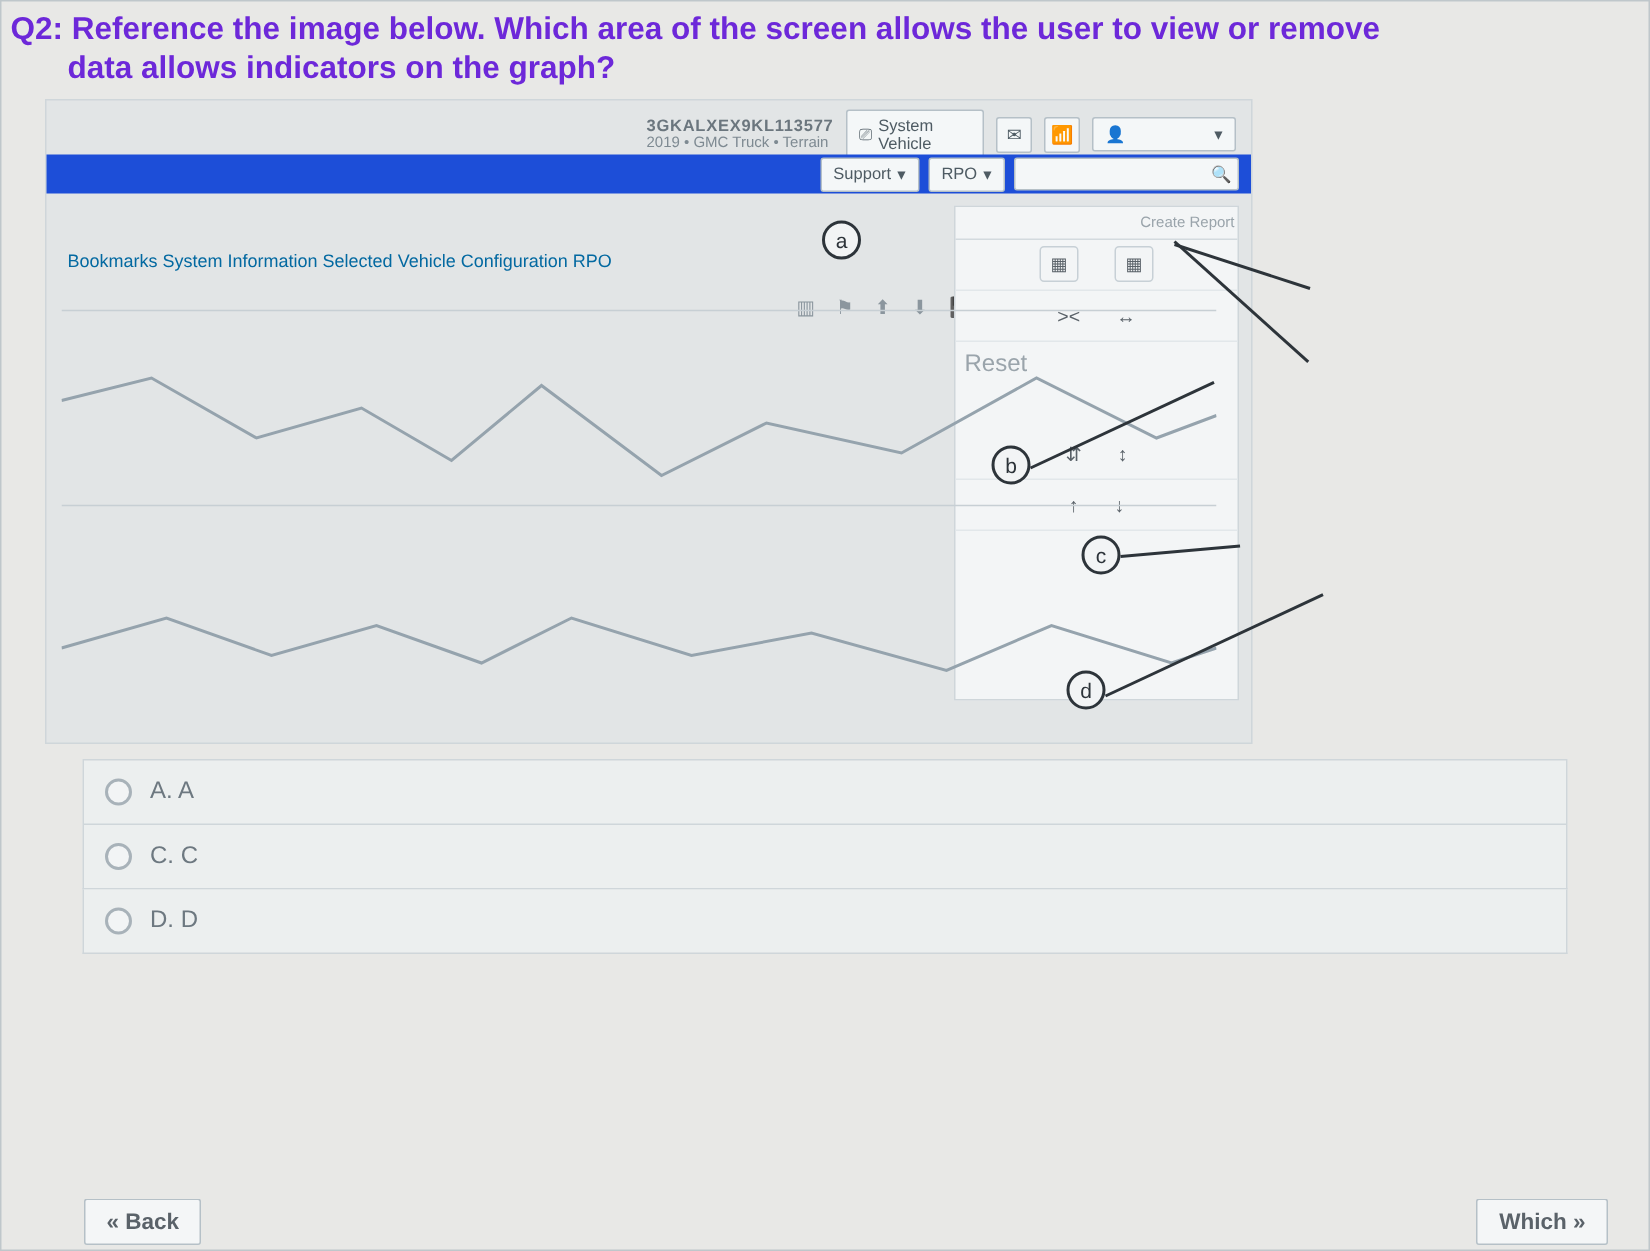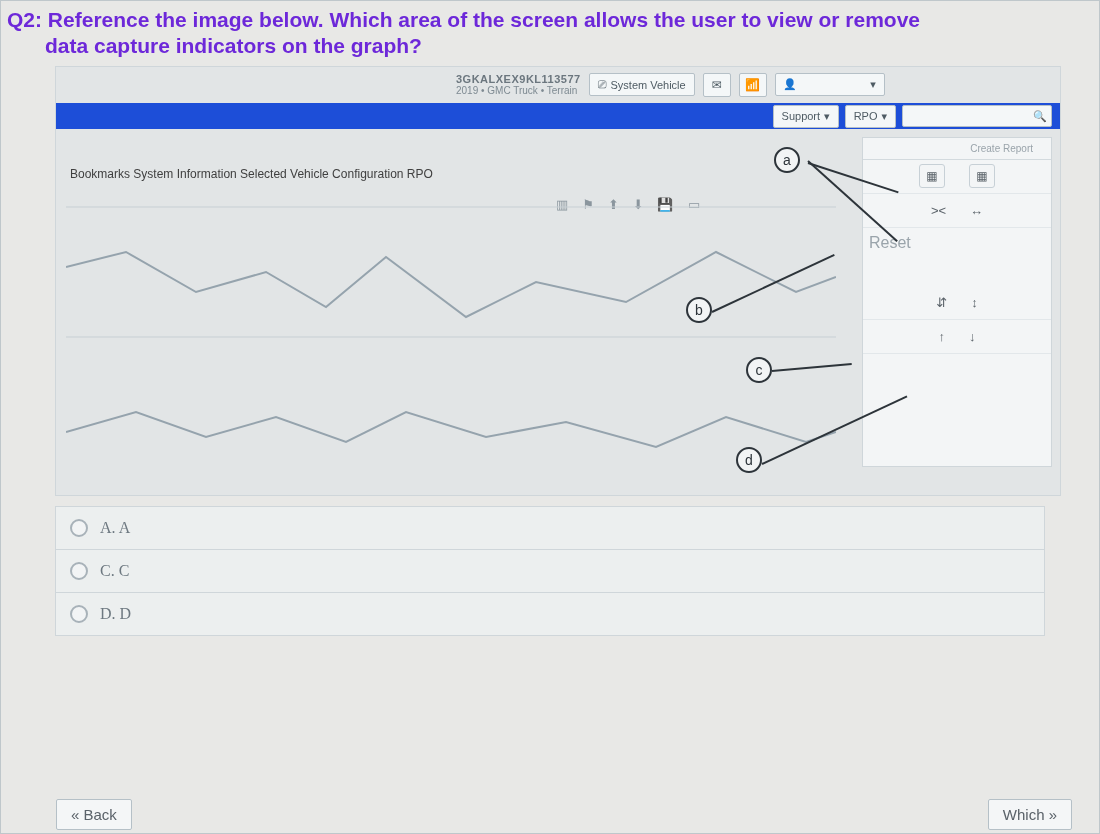--- a/index.html
+++ b/index.html
@@ -13,22 +13,22 @@
   }
   .page {
     padding: 6px 14px 10px 6px;
     border: 1px solid #bfc7cb;
     height: 834px;
   }
   .q-title { color: #6d28d9; font-size: 21px; font-weight: 700; line-height: 1.25; }
   .q-title .cont { display: block; padding-left: 38px; }
 
   .shot {
-    margin: 6px 0 0 48px;
-    width: 1006px;
+    margin: 6px 0 0 23px;
+    width: 805px;
     height: 430px;
     border: 1px solid #cfd6da;
     background: #e2e5e6;
     position: relative;
   }
 
   
   .ribbon {
     position: absolute; top: 6px; left: 0; right: 0;
     display: flex; align-items: center; gap: 8px;
@@ -85,36 +85,36 @@
   .lead { position:absolute; background:#2d343a; height:2px; transform-origin:left center; z-index:4; }
 
   .sidepanel {
     position:absolute; right:8px; top:70px;
     width:190px; height:330px;
     border:1px solid #cfd6da; background:#f3f5f6;
   }
   .sidepanel .hdr {
     height:22px; border-bottom:1px solid #d3dade;
     font-size:10px; color:#9aa4ab; display:flex; align-items:center; justify-content:flex-end;
-    padding:0 18px; gap:6px;
+    padding:0 2px; gap:6px;
   }
   .sidepanel .row {
     height:34px; display:flex; align-items:center; justify-content:center; gap:24px;
     border-bottom:1px solid #e2e7ea; color:#5a6269; font-size:13px;
   }
   .sidepanel .row.icons span{
     width:26px;height:24px; border:1px solid #c7d0d6; border-radius:3px;
     display:inline-flex; align-items:center; justify-content:center; font-size:12px;
   }
   .sidepanel .lbl { font-size:16px; color:#9aa4ab; padding:6px; }
   .sidepanel .spacer { height:28px; }
 
   .breadcrumb {
     position:absolute; top:100px; left:14px;
-    color:#404040; font-size:12px;
+    color:#0369a1; font-size:12px;
   }
 
   svg.graph {
     position:absolute; left:10px; top:130px;
     width:770px; height:270px;
   }
   svg.graph polyline { fill:none; stroke:#95a3ad; stroke-width:2; }
   svg.graph line.hr { stroke:#c7cfd4; stroke-width:1; }
 
   .toolbar-mid {
@@ -126,48 +126,49 @@
   
   .answers {
     margin: 10px 0 0 48px;
     width: 990px;
   }
   .answers .opt {
     border:1px solid #cfd6da; border-top:none;
     background:#ecefef;
     padding:12px 14px;
     display:flex; gap:12px;
-    color:#6d7880; font-size:16px;font-family:Liberation Serif, serif;
+    color:#6d7880; font-size:16px;
   }
   .answers .opt:first-child{ border-top:1px solid #cfd6da; }
   .radio {
     width:18px; height:18px; border:2px solid #a8b2b9; border-radius:50%;
     flex-shrink:0; background:#f2f4f5;
   }
 
   .footer {
     position: fixed;
     left: 0; right: 0; bottom: 4px;
     display:flex; justify-content:space-between;
     padding: 0 28px 0 56px;
   }
   .navbtn {
     border:1px solid #b5c0c7; background:#f4f6f7;
     padding:6px 14px; color:#5a6269; font-size:15px;
     border-radius:2px;
+    font-weight:bold;
   }
 </style>
 </head>
 <body>
 
 <div class="page">
   <div class="q-title">
     <span>Q2:</span>
     <span>Reference the image below. Which area of the screen allows the user to view or remove</span>
-    <span class="cont">data capture indicators on the graph?</span>
+    <span class="cont">data allows indicators on the graph?</span>
   </div>
 
   <div class="shot">
 
     <div class="ribbon">
       <div class="vin-block">
         <div class="vin1">3GKALXEX9KL113577</div>
         <div>2019 • GMC Truck • Terrain</div>
       </div>
       <div class="btn">

